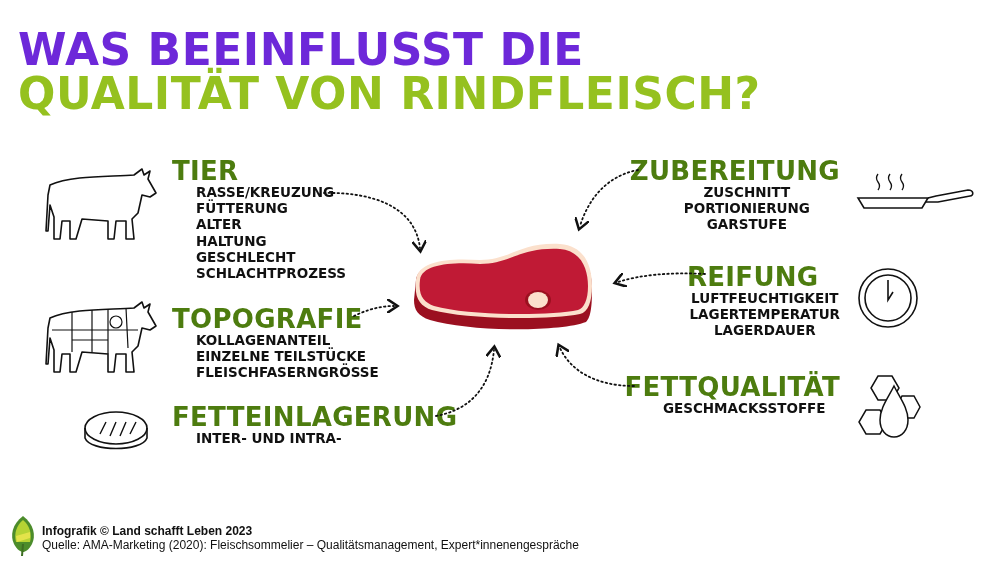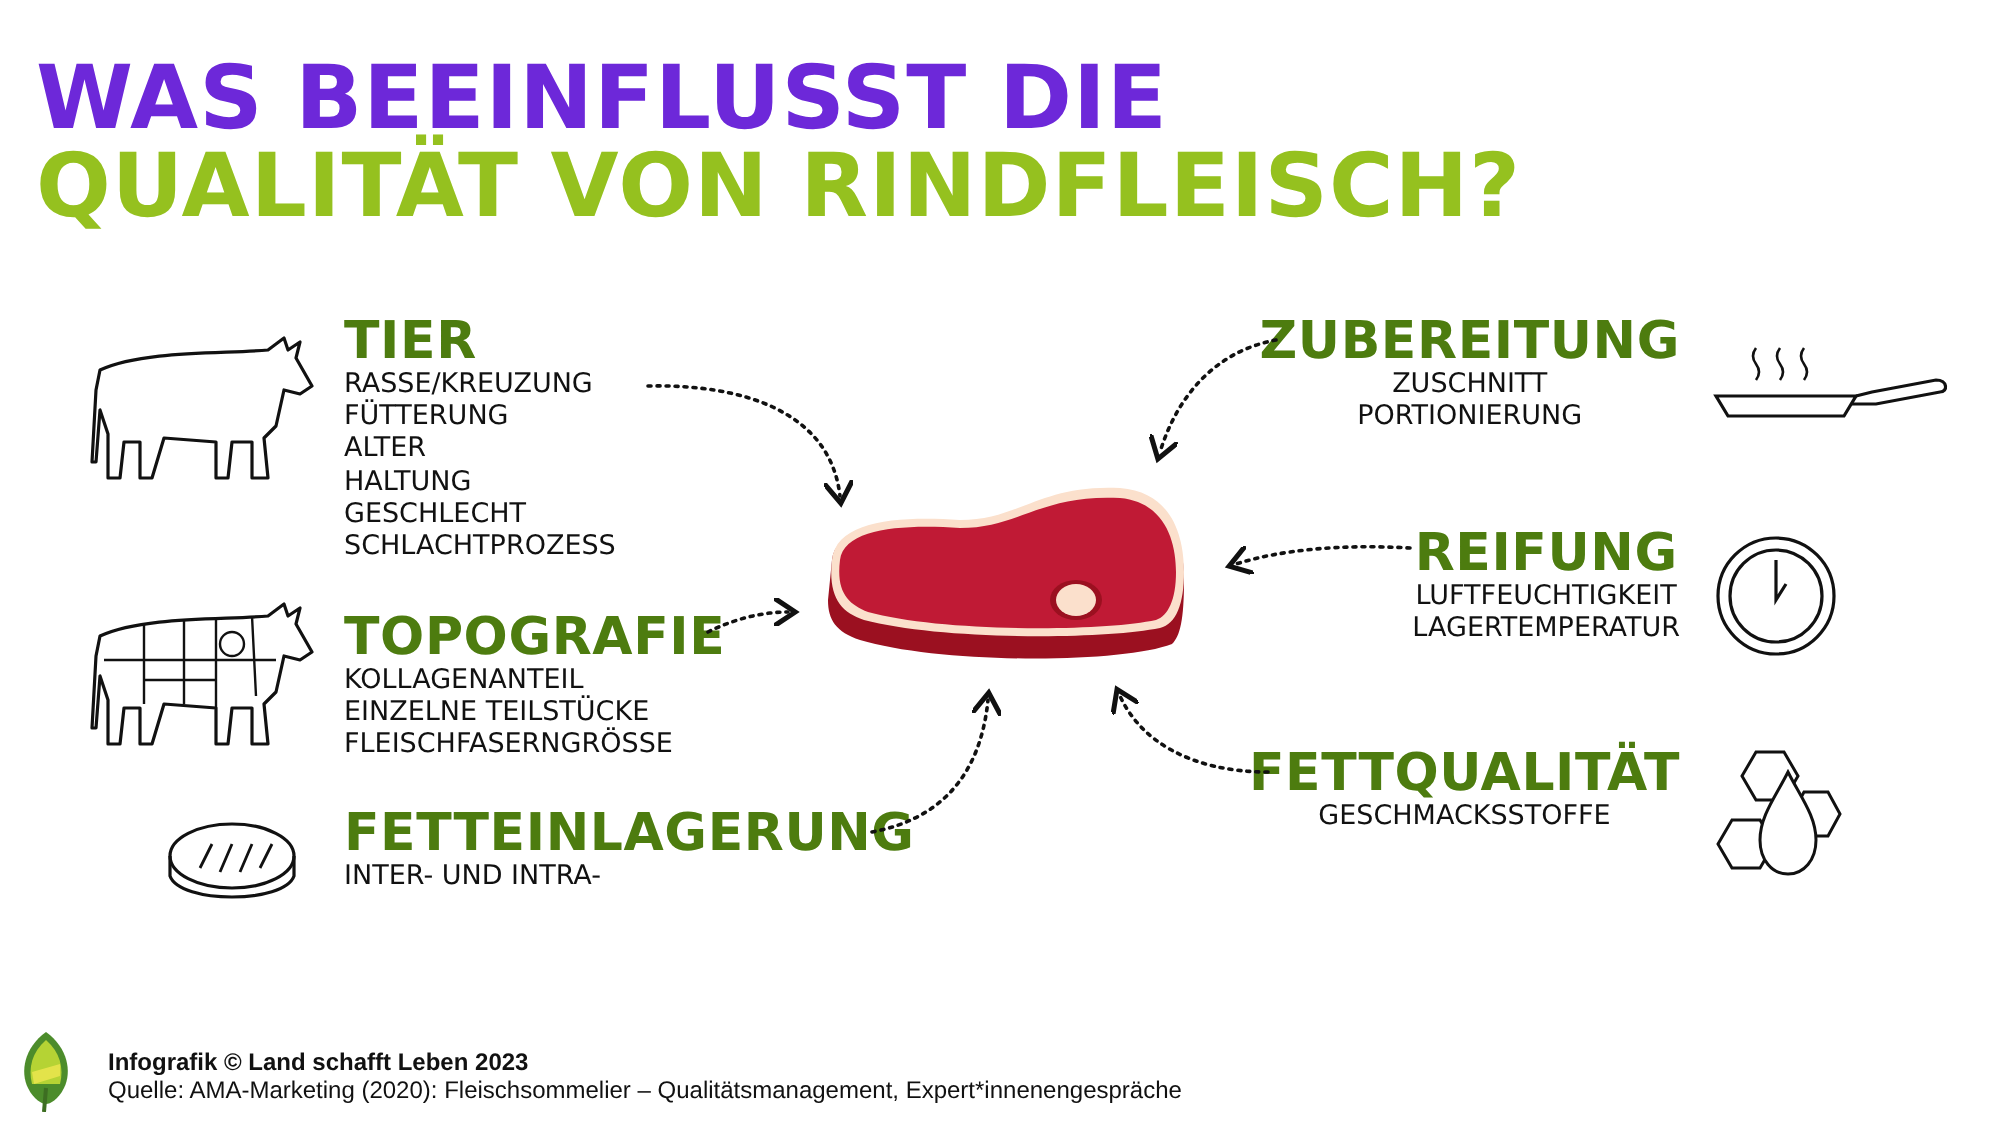--- a/index.html
+++ b/index.html
@@ -2,25 +2,25 @@
 <html><head>
 <meta charset="utf-8">
 <style>
   html,body{margin:0;padding:0;background:#fff;}
   body{width:1000px;height:571px;position:relative;overflow:hidden;font-family:"Liberation Sans","DejaVu Sans",sans-serif;color:#111;}
   .title{position:absolute;left:18px;font-weight:900;font-size:44px;line-height:44px;letter-spacing:0.5px;font-family:"DejaVu Sans","Liberation Sans",sans-serif;}
   .t1{top:28px;color:#6d28d9;text-align:right;}
   .t2{top:72px;color:#95c11f;text-align:right;}
   .block{position:absolute;}
   .block .head{font-family:"DejaVu Sans",sans-serif;font-weight:900;color:#4d7c0f;font-size:26px;line-height:26px;letter-spacing:0.3px;}
-  .block .item{font-family:"DejaVu Sans",sans-serif;font-weight:normal;font-size:13.5px;line-height:16.2px;color:#111;}
+  .block .item{font-family:"DejaVu Sans",sans-serif;font-weight:bold;font-size:13.5px;line-height:16.2px;color:#111;margin-left:24px;}
   .right{text-align:center;}
   .icon{position:absolute;}
   .arrow{position:absolute;overflow:visible;}
-  .footer{position:absolute;left:54px;top:524px;font-size:12px;line-height:14px;}
+  .footer{position:absolute;left:42px;top:524px;font-size:12px;line-height:14px;}
   .footer .b{font-weight:bold;}
 </style>
 </head>
 <body>
 
 <div class="title t1">WAS BEEINFLUSST DIE</div>
 <div class="title t2">QUALITÄT VON RINDFLEISCH?</div>
 
 <svg class="icon" style="left:42px;top:165px" width="116" height="80" viewBox="0 0 116 80">
   <path d="M8 20 C30 10 70 12 92 10 L100 4 L102 10 L108 6 L106 14 L114 28 L108 32 L100 30 L96 48 L90 54 L92 74 L84 74 L84 56 L74 56 L72 74 L66 74 L66 56 L40 54 L34 74 L28 74 L28 56 L20 56 L18 74 L12 74 L12 52 L8 40 L6 66 L4 66 L6 30 Z" fill="none" stroke="#111" stroke-width="1.6" stroke-linejoin="round"></path>
@@ -54,31 +54,33 @@
 </svg>
 <div class="block" style="left:172px;top:404px">
   <div class="head">FETTEINLAGERUNG</div>
   <div class="item">INTER- UND INTRA-</div>
 </div>
 
 <div class="block right" style="right:160px;top:158px">
   <div class="head">ZUBEREITUNG</div>
   <div class="item">ZUSCHNITT</div>
   <div class="item">PORTIONIERUNG</div>
+  <div class="item">GARSTUFE</div>
 </div>
 <svg class="icon" style="left:856px;top:170px" width="120" height="45" viewBox="0 0 120 45">
   <path d="M22 4 q-3 4 0 8 q3 4 0 8 M34 4 q-3 4 0 8 q3 4 0 8 M46 4 q-3 4 0 8 q3 4 0 8" fill="none" stroke="#111" stroke-width="1.3"></path>
   <path d="M2 28 L72 28 L66 38 L8 38 Z" fill="none" stroke="#111" stroke-width="1.6"></path>
   <path d="M72 28 L80 26 L112 20 C118 20 118 26 114 26 L82 32 L70 32" fill="none" stroke="#111" stroke-width="1.6"></path>
 </svg>
 
 <div class="block right" style="right:160px;top:264px">
   <div class="head">REIFUNG</div>
   <div class="item">LUFTFEUCHTIGKEIT</div>
   <div class="item">LAGERTEMPERATUR</div>
+  <div class="item">LAGERDAUER</div>
 </div>
 <svg class="icon" style="left:856px;top:266px" width="64" height="64" viewBox="0 0 64 64">
   <circle cx="32" cy="32" r="29" fill="none" stroke="#111" stroke-width="1.6"></circle>
   <circle cx="32" cy="32" r="23" fill="none" stroke="#111" stroke-width="1.6"></circle>
   <path d="M32 14 L32 34 L37 26" fill="none" stroke="#111" stroke-width="1.6"></path>
 </svg>
 
 <div class="block right" style="right:160px;top:374px">
   <div class="head">FETTQUALITÄT</div>
   <div class="item">GESCHMACKSSTOFFE</div>

